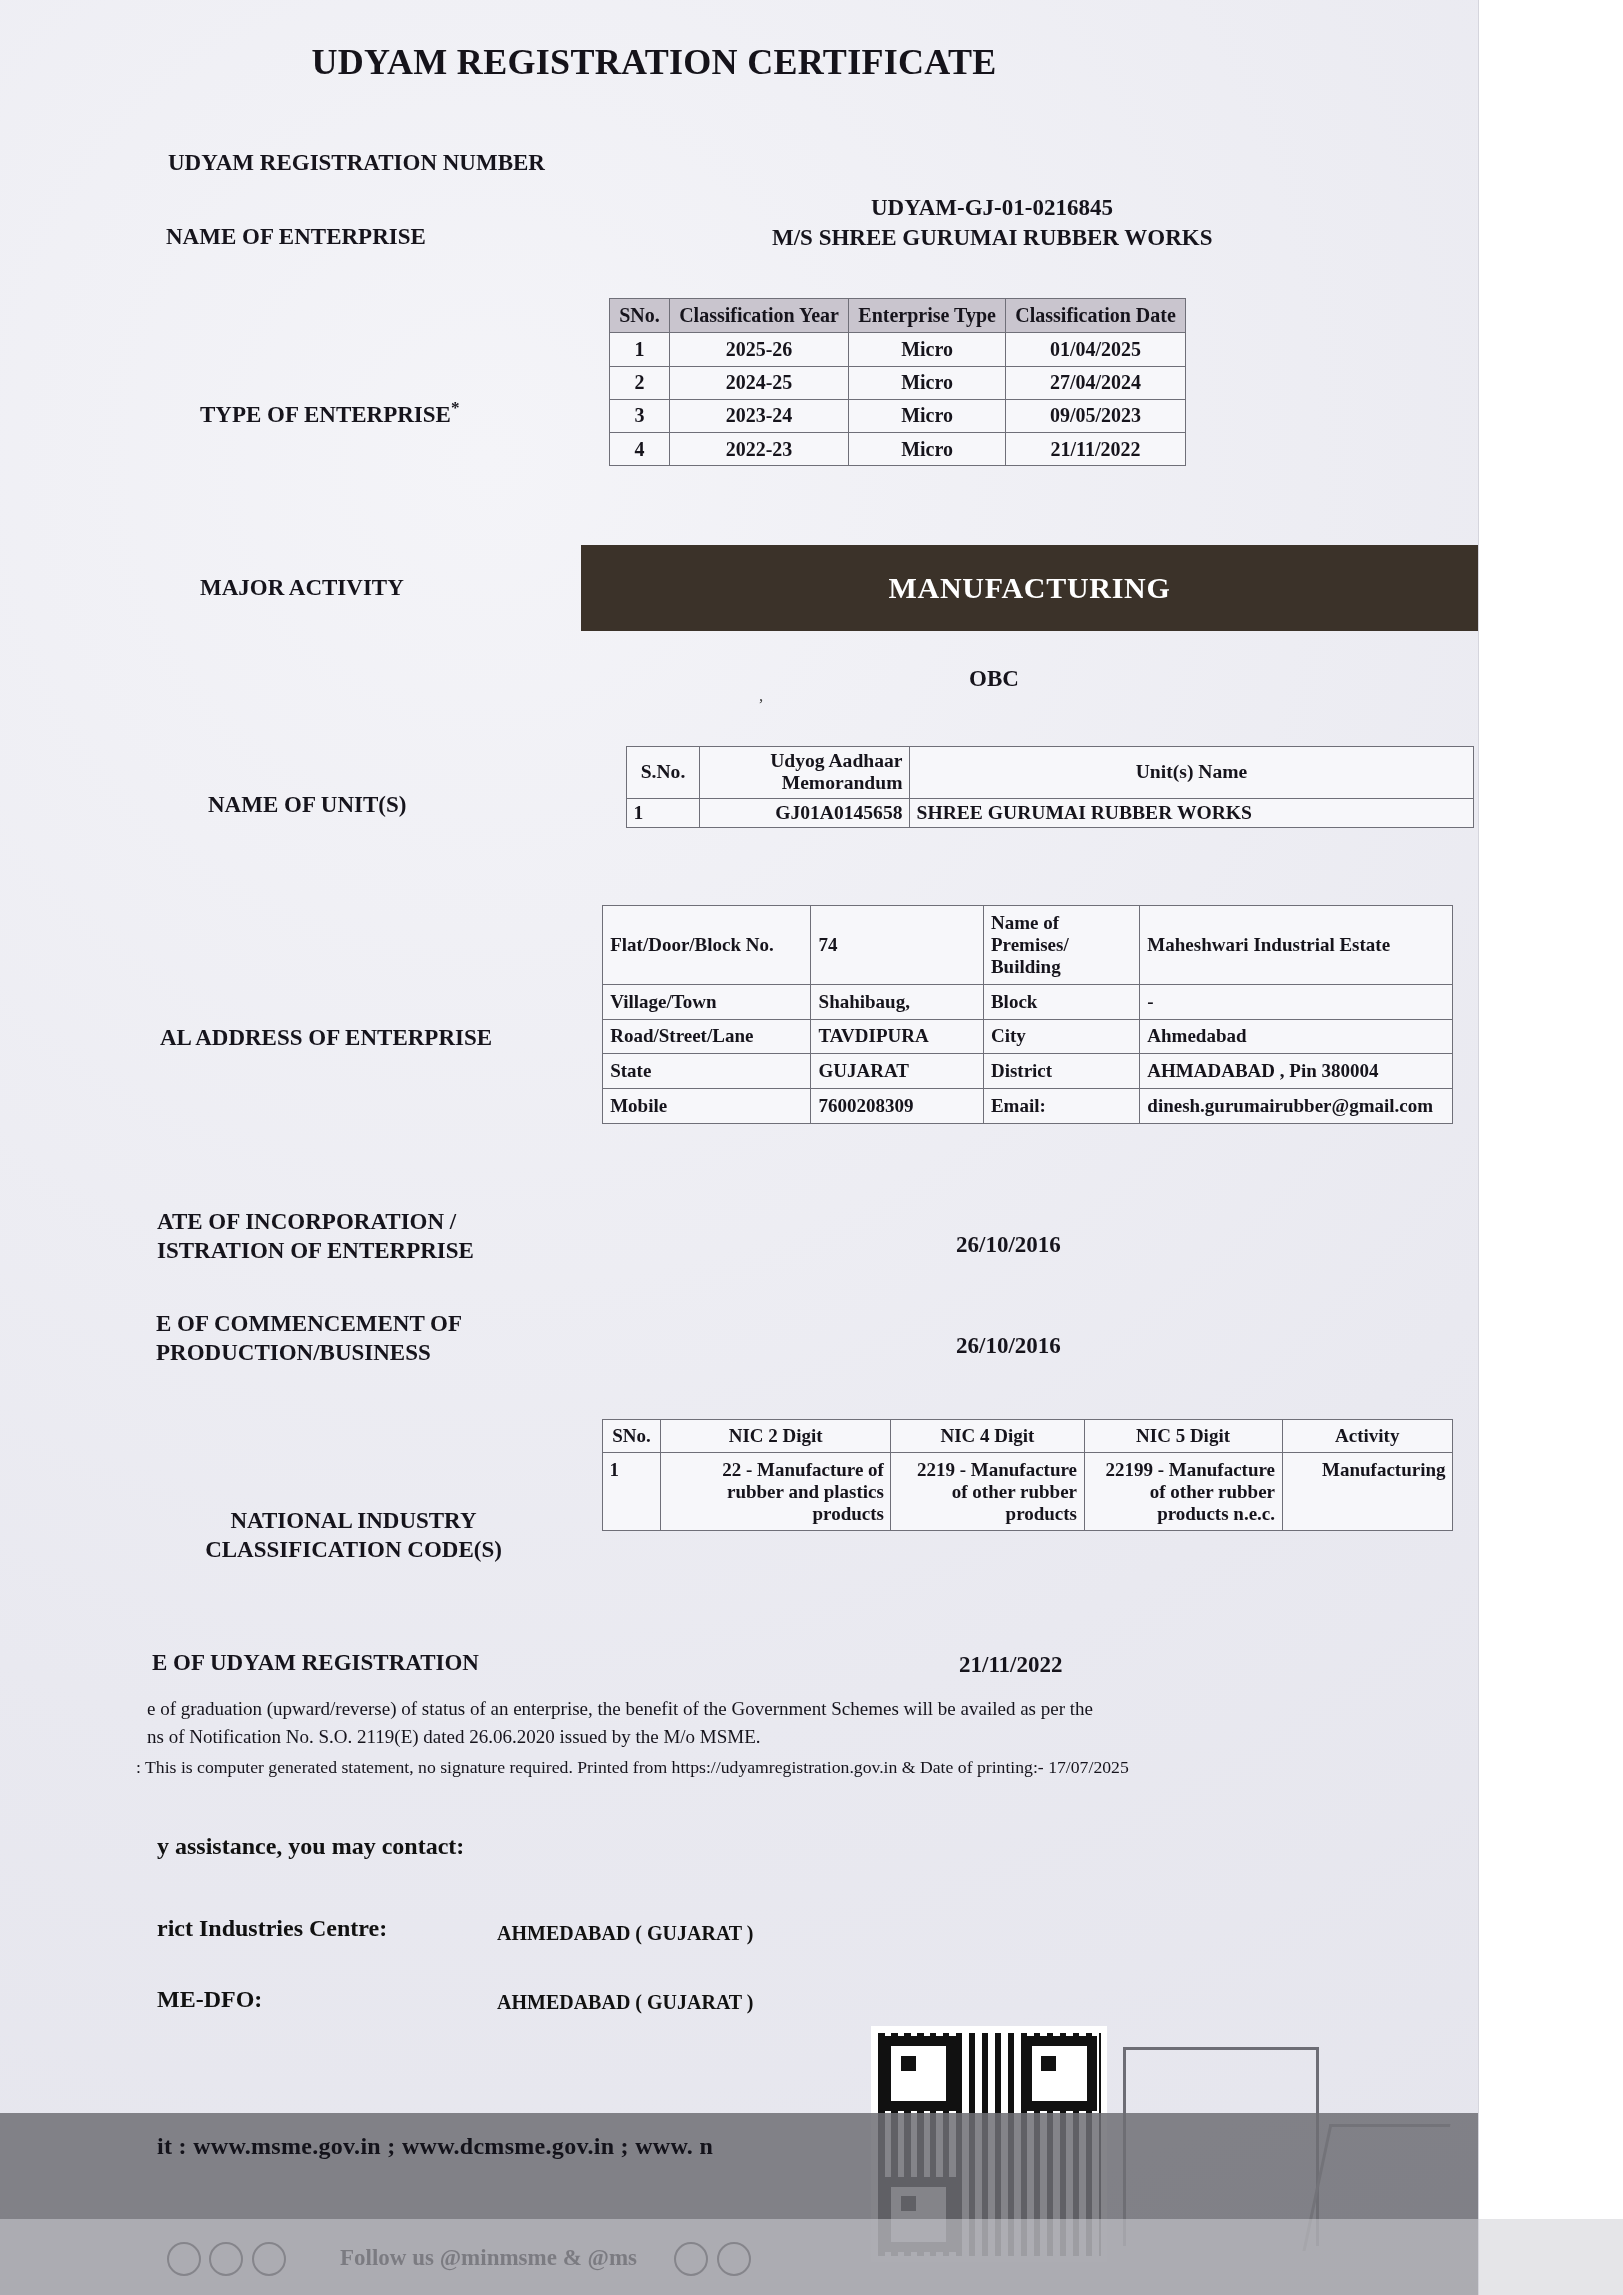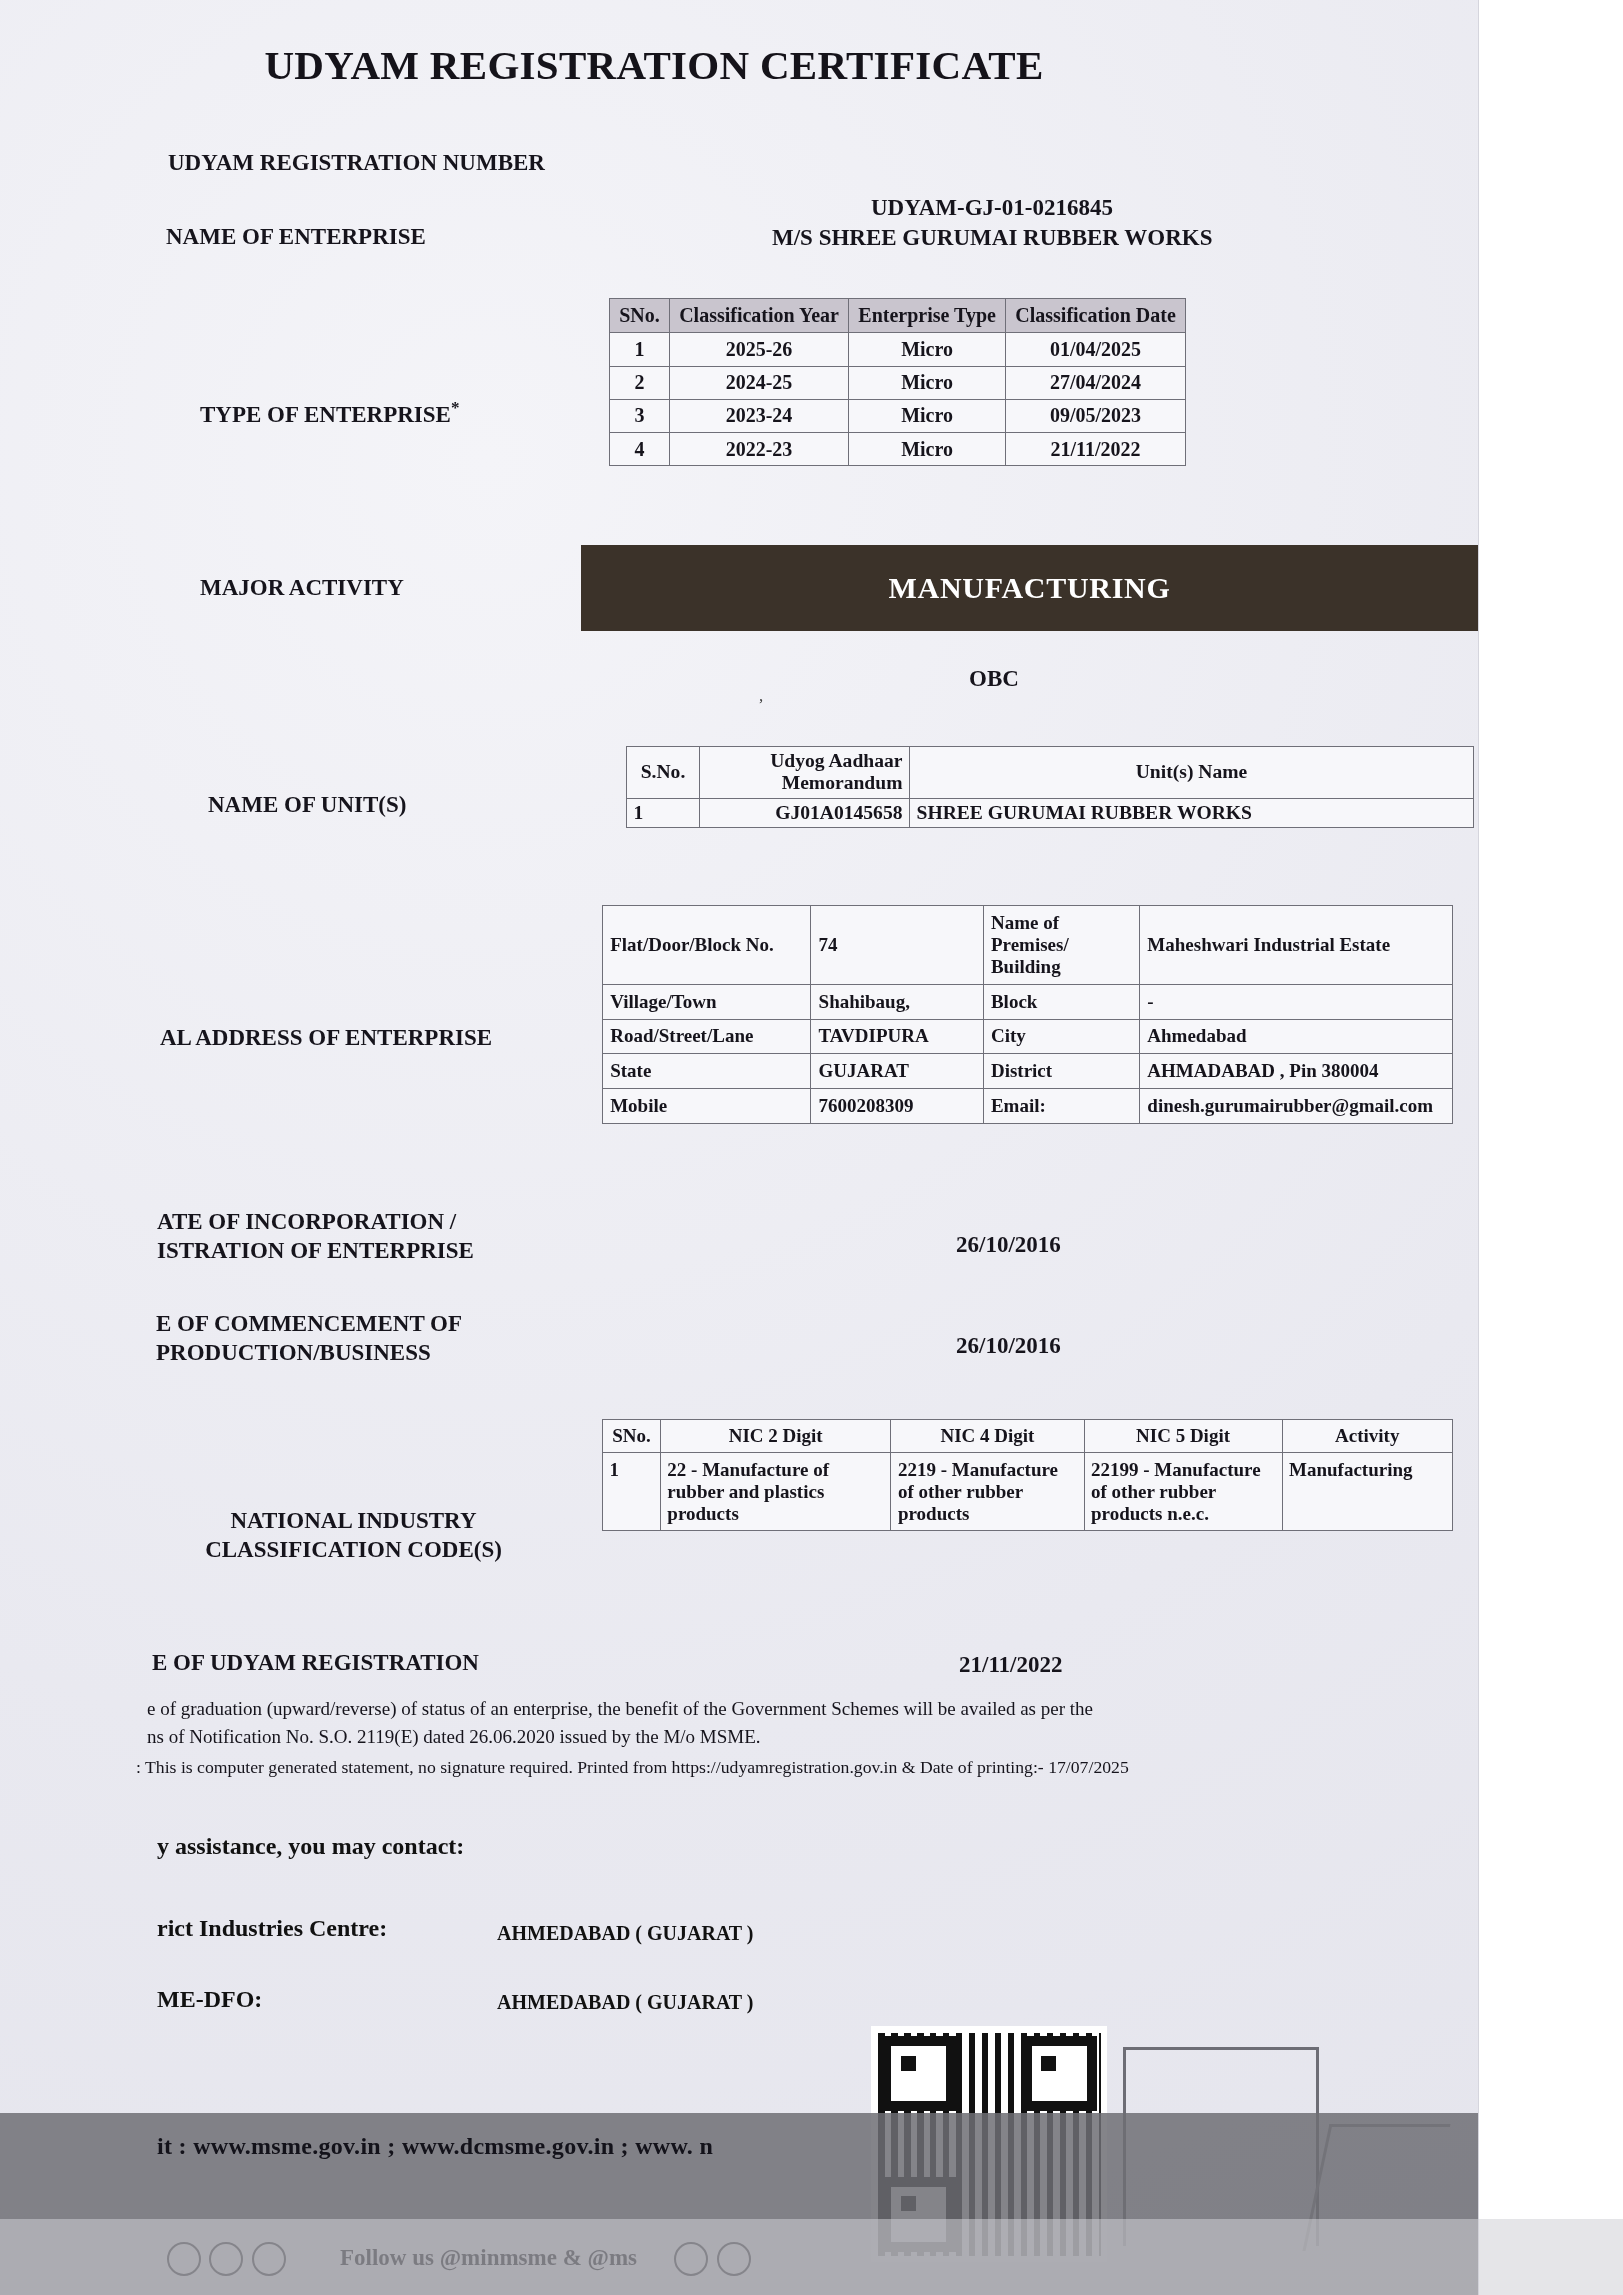--- a/index.html
+++ b/index.html
@@ -37,21 +37,21 @@
     width: 1624px; height: 77px;
     background: #cfcfd6;
     opacity: 0.55;
   }
 
   .title {
     position: absolute;
     left: 0; top: 41px;
     width: 1308px;
     text-align: center;
-    font-size: 41px;
+    font-size: 36px;
     font-weight: bold;
     letter-spacing: 0.3px;
     color: #15131a;
   }
 
   .label {
     position: absolute;
     font-weight: bold;
     font-size: 23px;
     color: #16141c;
@@ -137,20 +137,21 @@
   #address-table td.k2 { width: 141px; }
 
   
   #nic-table { left: 602px; top: 1419px; width: 851px; }
   #nic-table td {
     font-weight: bold;
     font-size: 19px;
     background: #f7f7fa;
     vertical-align: top;
     padding: 5.2px 6.5px;
+    text-align: right;
   }
   #nic-table td.hdr { text-align: center; vertical-align: middle; }
   #nic-table td.sno { text-align: left; width: 46px; }
 
   .note {
     position: absolute;
     font-size: 19px;
     color: #16141c;
     line-height: 1.45;
   }

